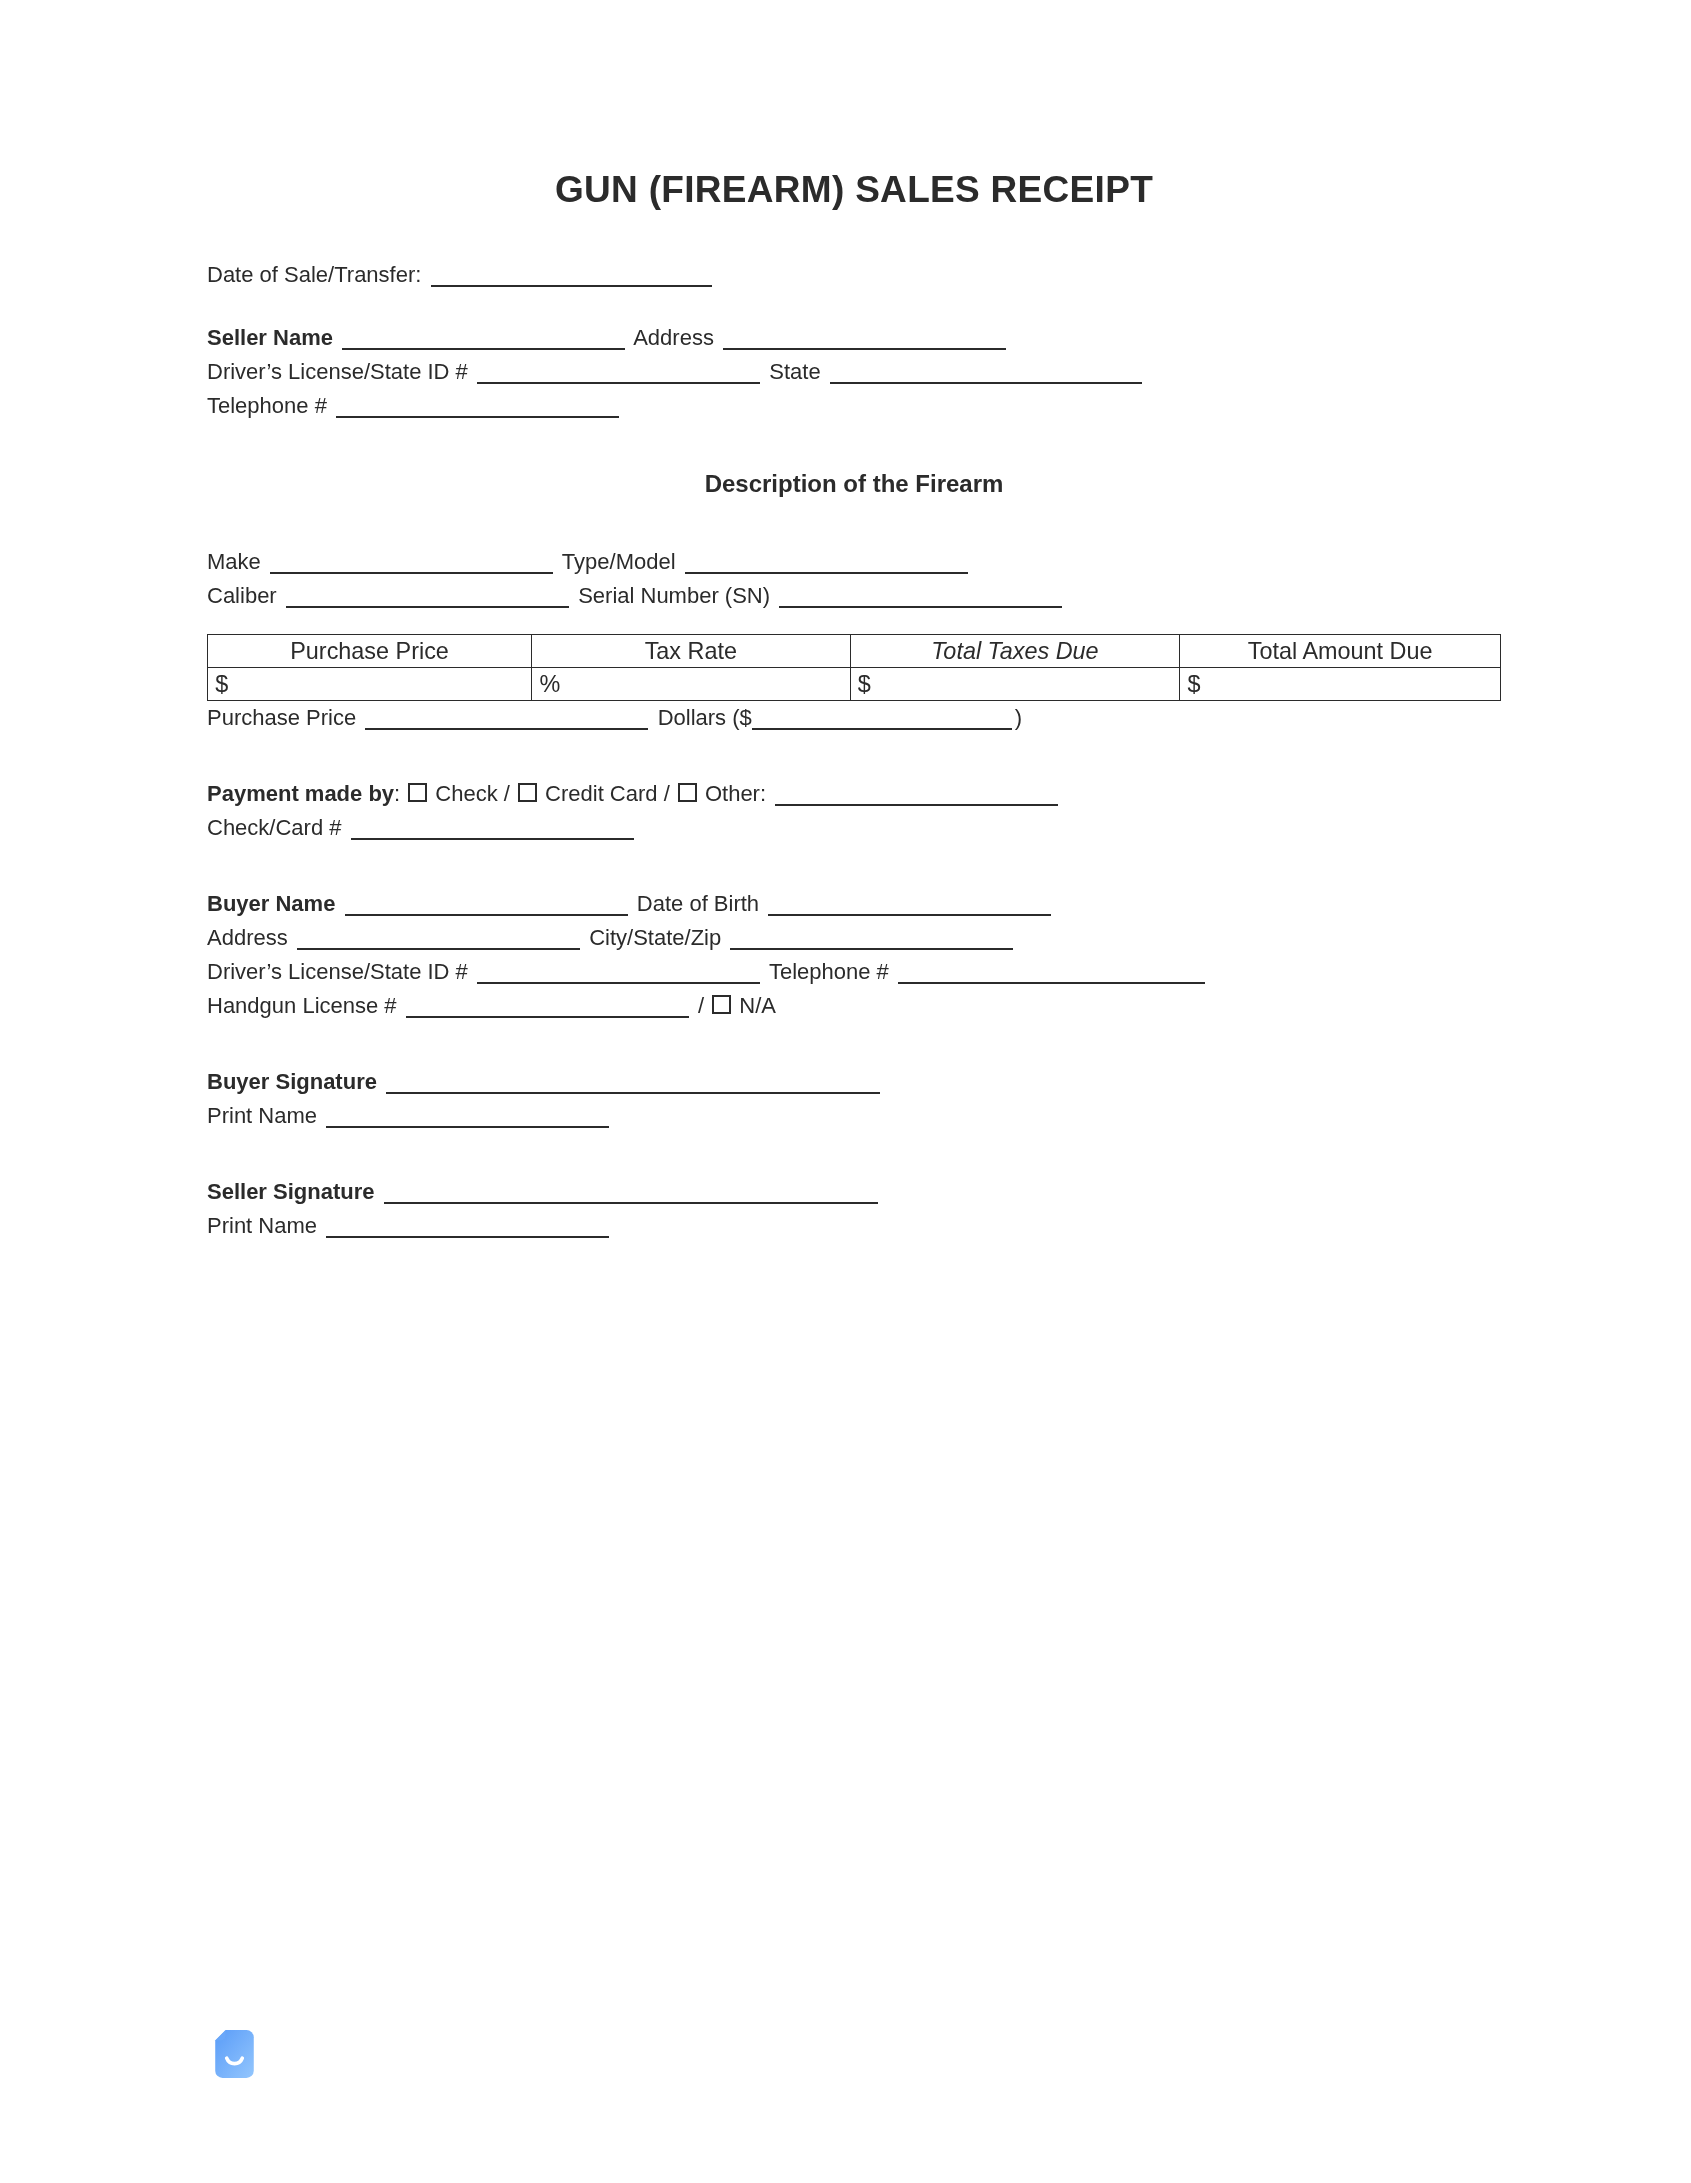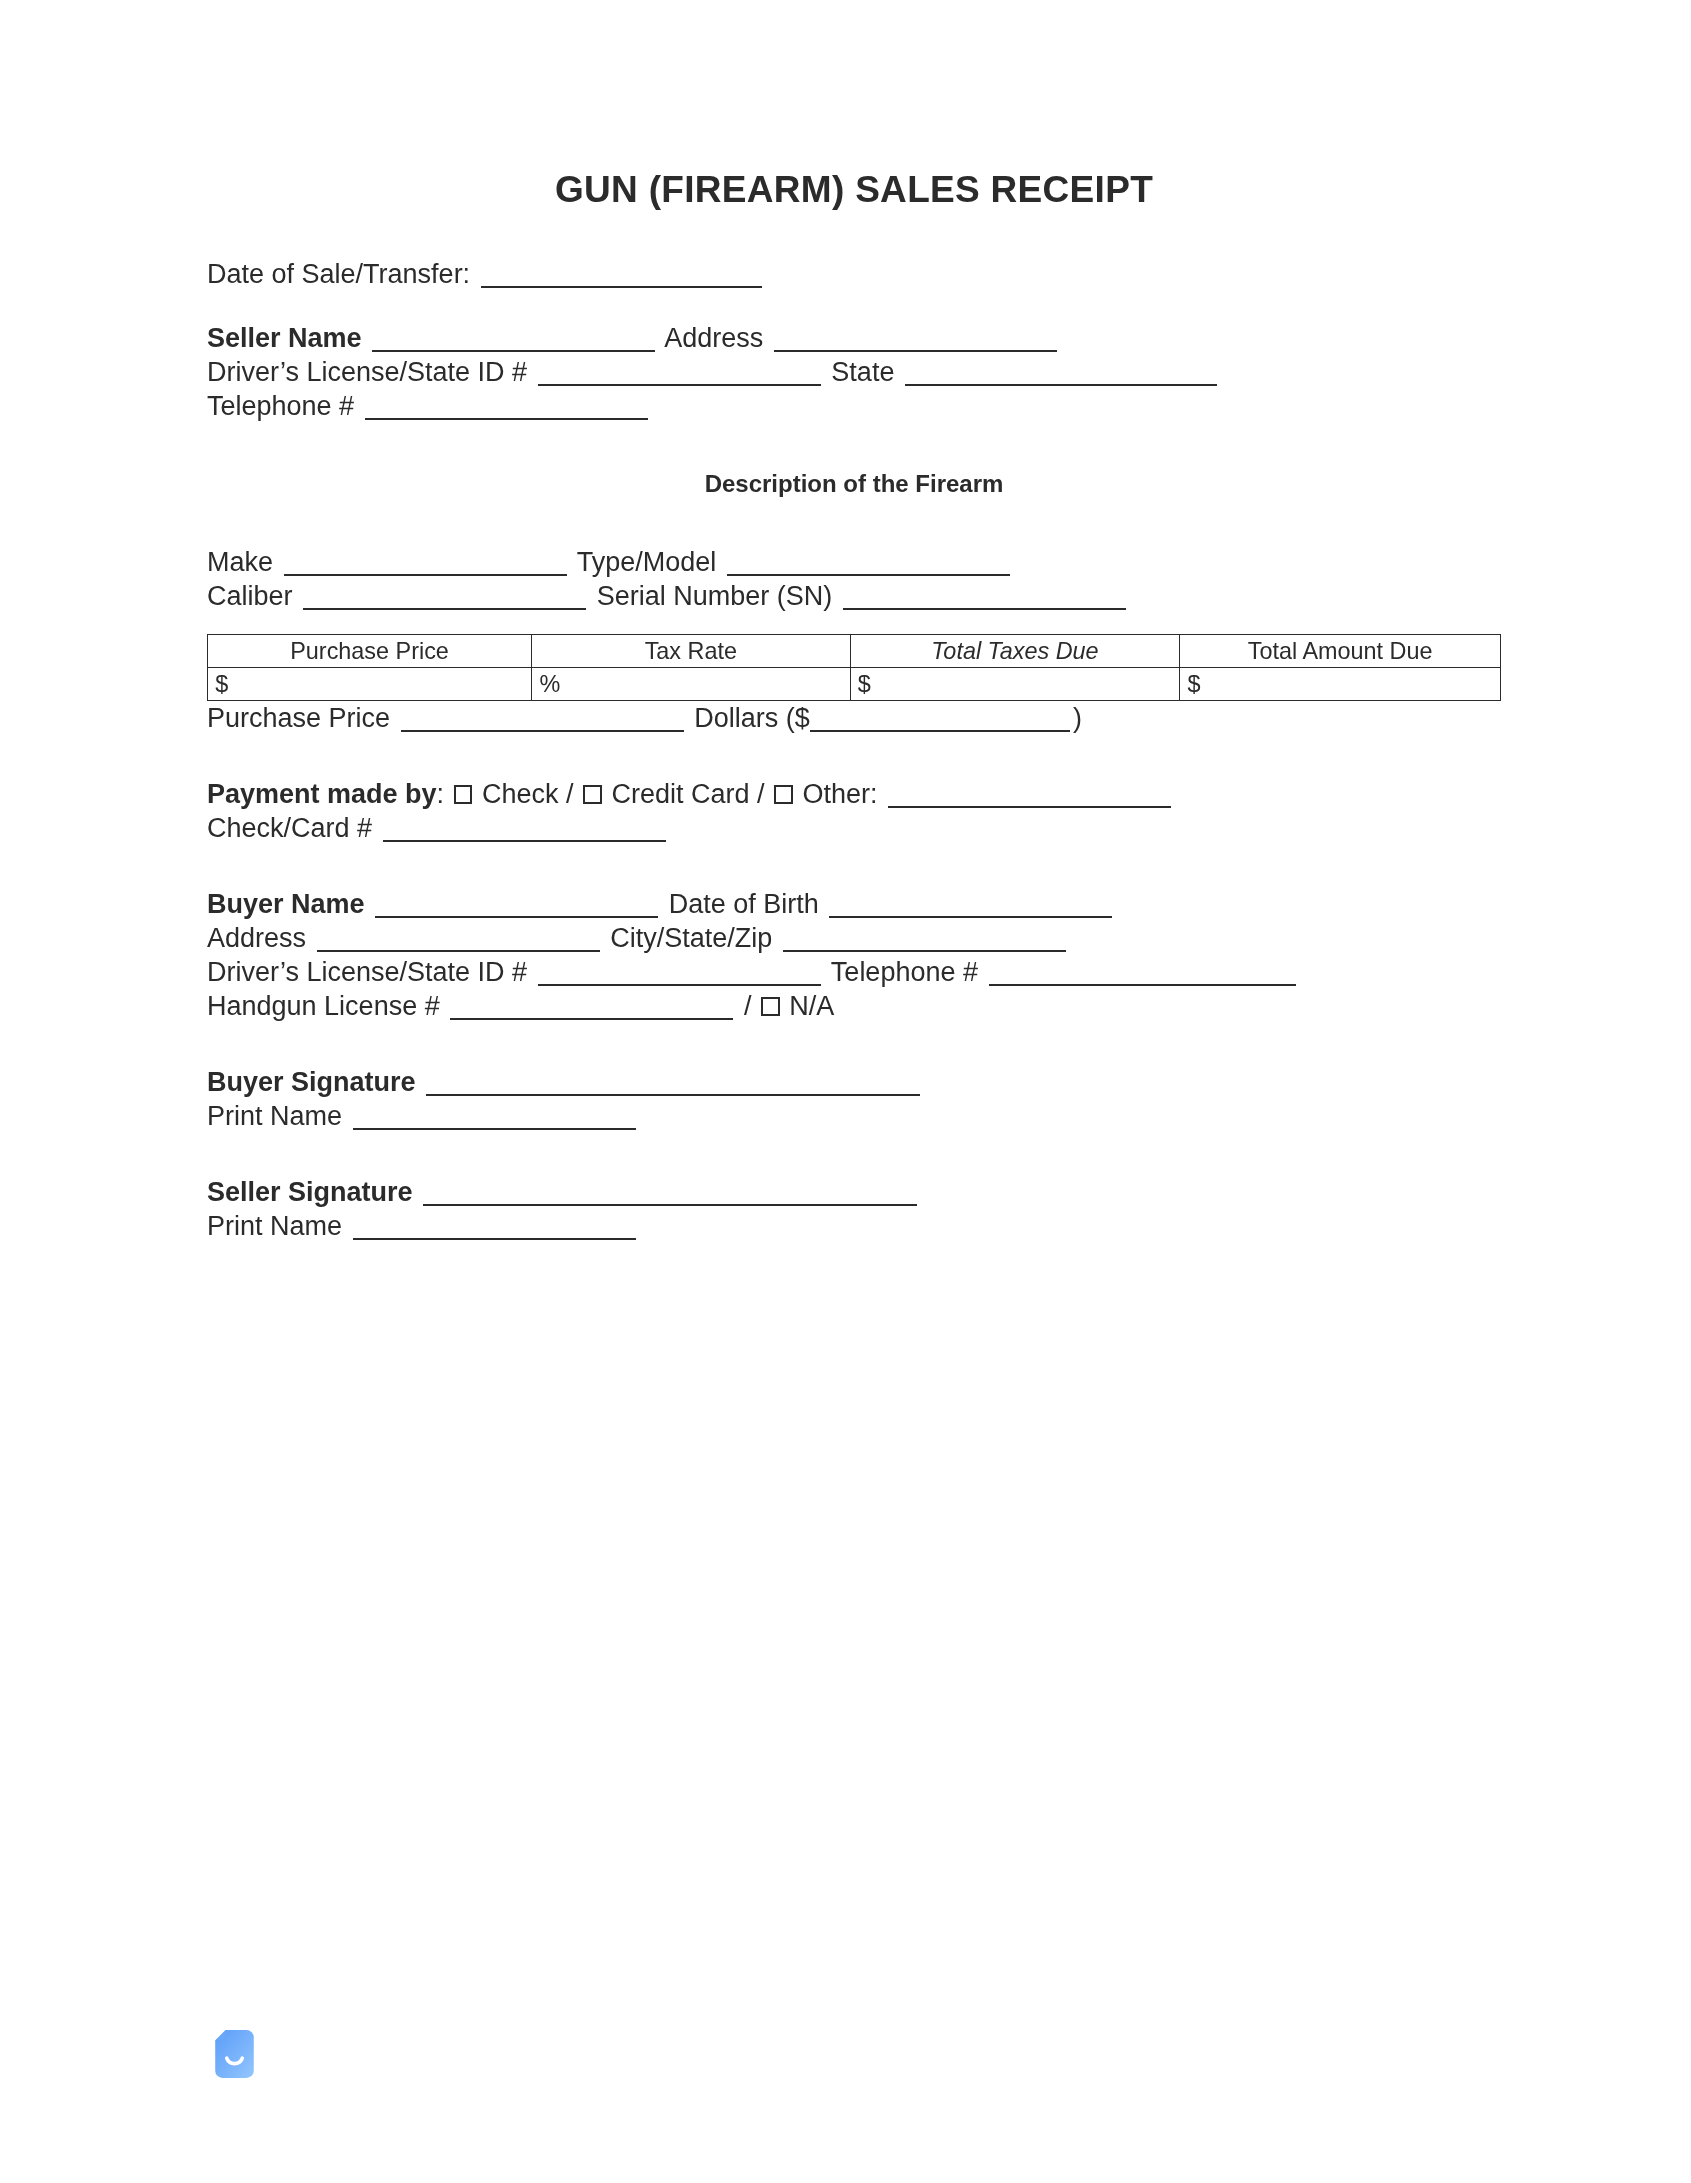--- a/index.html
+++ b/index.html
@@ -39,21 +39,21 @@
     font-size: 24px;
     font-weight: bold;
     text-align: center;
     margin: 0;
     line-height: 1.0;
     color: #2b2b2b;
   }
 
   
   .row {
-    font-size: 27px;
+    font-size: 22px;
     line-height: 35px;
     white-space: nowrap;
     color: #2b2b2b;
   }
   .row.tight { line-height: 34px; }
   .b { font-weight: bold; }
 
   
   .rule {
     display: inline-block;

